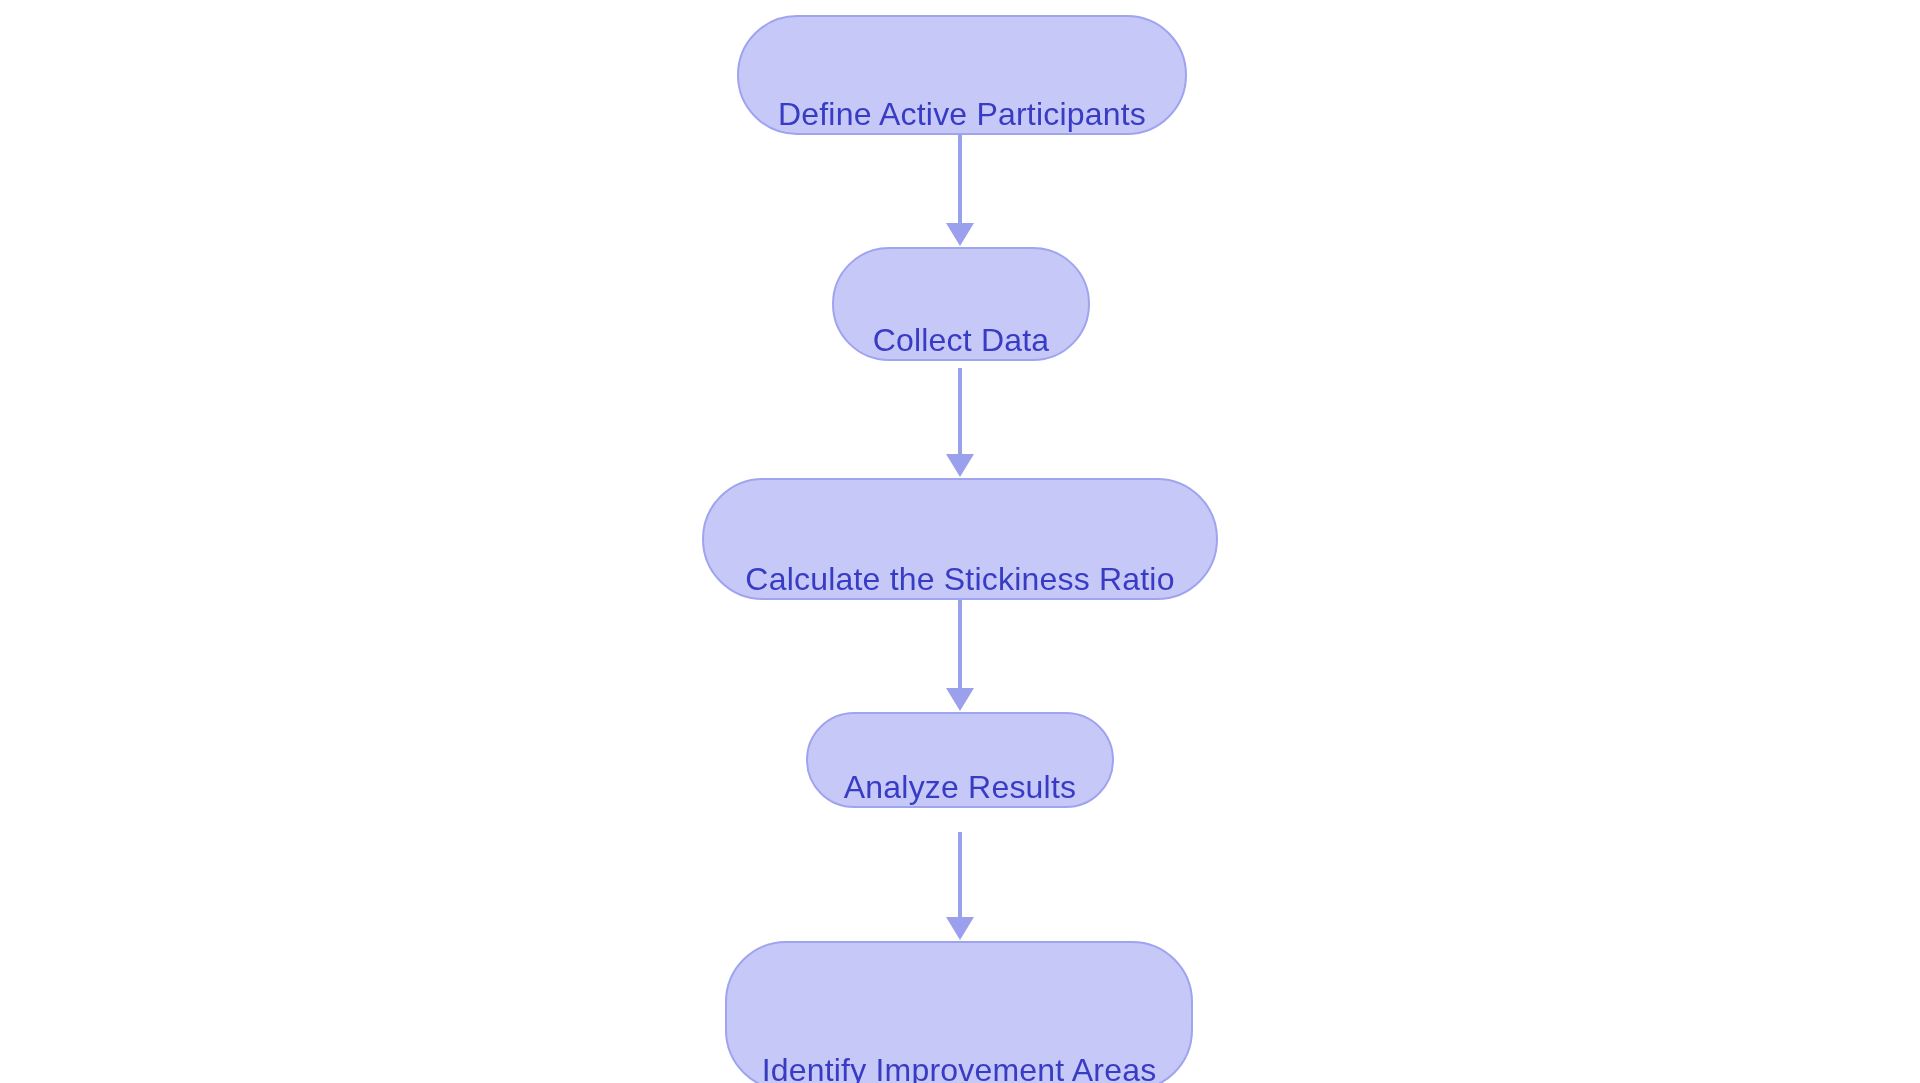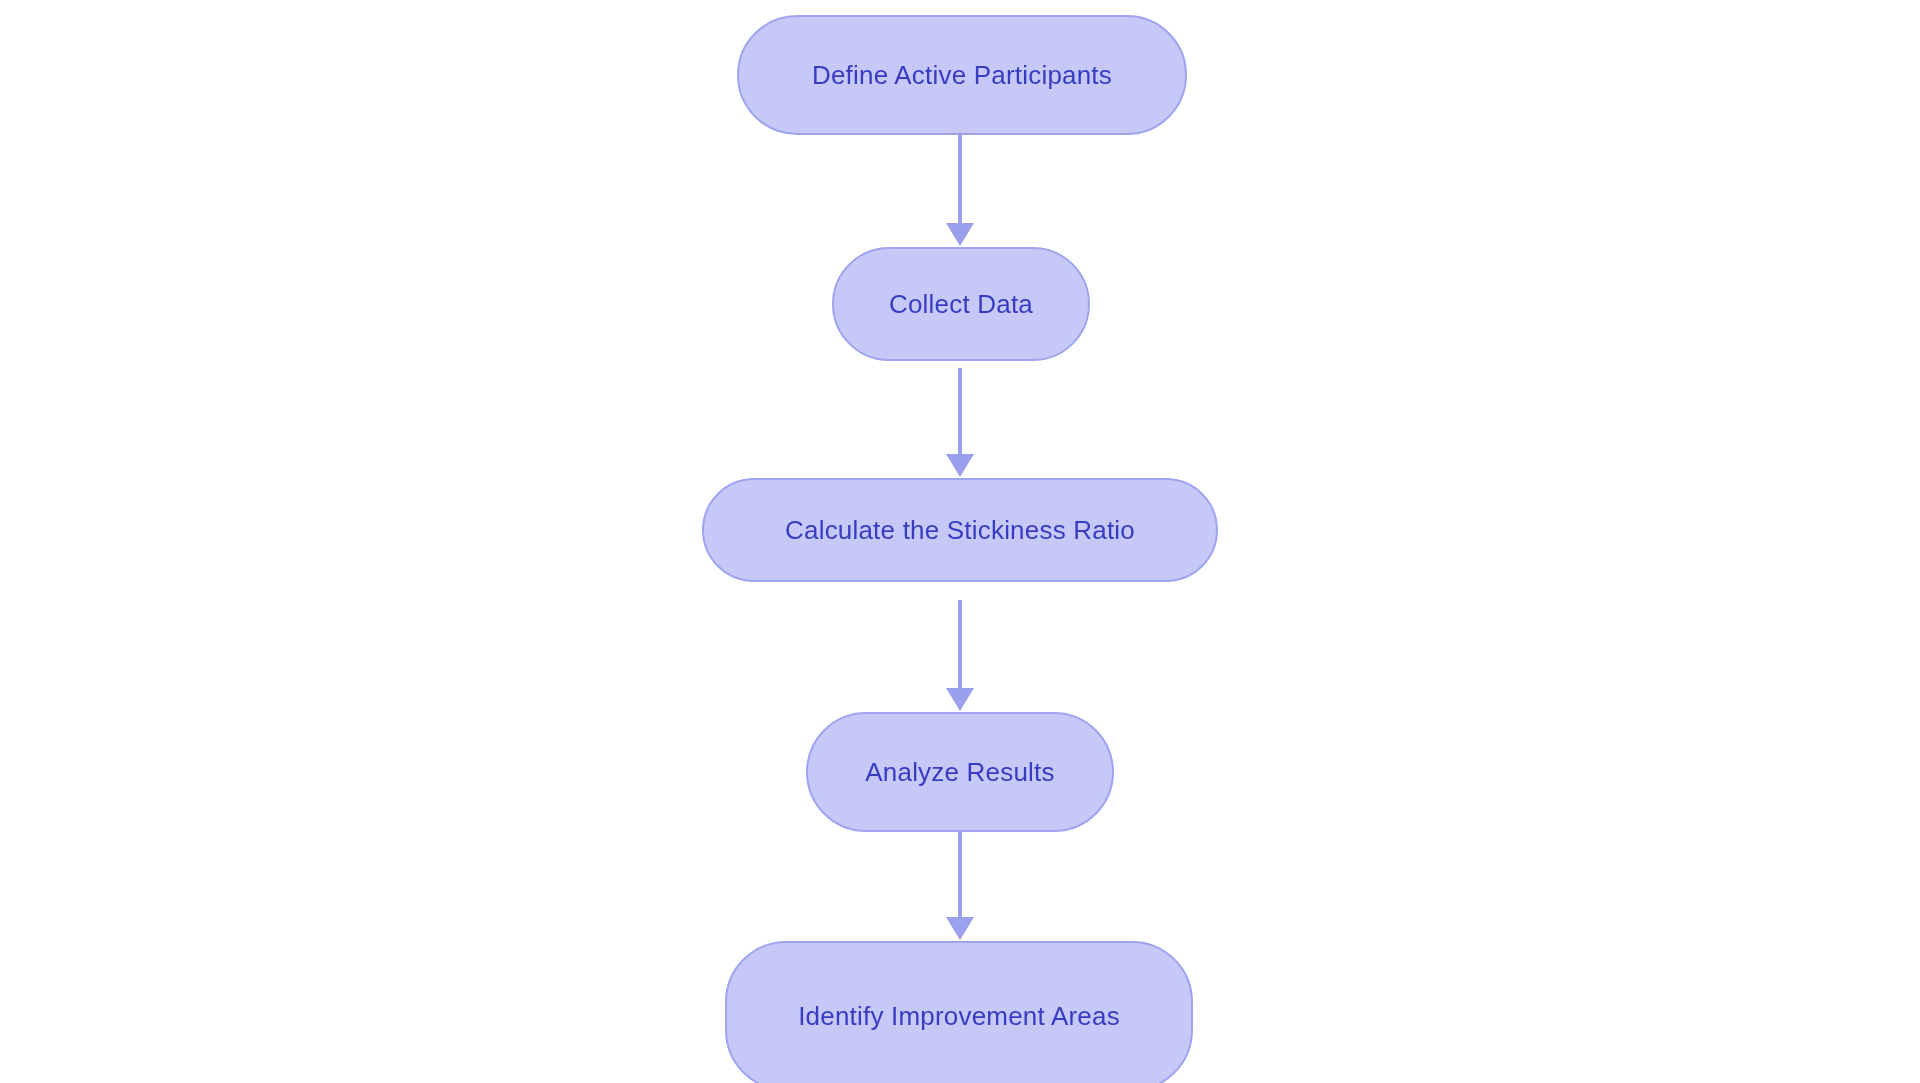--- a/index.html
+++ b/index.html
@@ -22,24 +22,24 @@
     height: 1083px;
     background: var(--background);
     overflow: hidden;
   }
   .flow-node {
     position: absolute;
     background: var(--node-fill);
     border: 2px solid var(--node-border);
     border-radius: 61px;
     display: flex;
-    align-items: center;
+    align-items: flex-end;
     justify-content: center;
     color: var(--node-text);
-    font-size: 26px;
+    font-size: 32px;
     letter-spacing: 0.2px;
     text-align: center;
   }
   .connector {
     position: absolute;
     display: flex;
     flex-direction: column;
     align-items: center;
   }
   .connector .arrow-line {
@@ -71,30 +71,30 @@
 
   <div class="flow-node" style="left:832px; top:247px; width:258px; height:114px;">
     <span>Collect Data</span>
   </div>
 
   <div class="connector" style="left:946px; top:368px; width:28px; height:109px;">
     <div class="arrow-line"></div>
     <div class="arrow-head"></div>
   </div>
 
-  <div class="flow-node" style="left:702px; top:478px; width:516px; height:104px;">
+  <div class="flow-node" style="left:702px; top:478px; width:516px; height:122px;">
     <span>Calculate the Stickiness Ratio</span>
   </div>
 
   <div class="connector" style="left:946px; top:600px; width:28px; height:111px;">
     <div class="arrow-line"></div>
     <div class="arrow-head"></div>
   </div>
 
-  <div class="flow-node" style="left:806px; top:712px; width:308px; height:120px;">
+  <div class="flow-node" style="left:806px; top:712px; width:308px; height:96px;">
     <span>Analyze Results</span>
   </div>
 
   <div class="connector" style="left:946px; top:832px; width:28px; height:108px;">
     <div class="arrow-line"></div>
     <div class="arrow-head"></div>
   </div>
 
   <div class="flow-node" style="left:725px; top:941px; width:468px; height:150px;">
     <span>Identify Improvement Areas</span>

